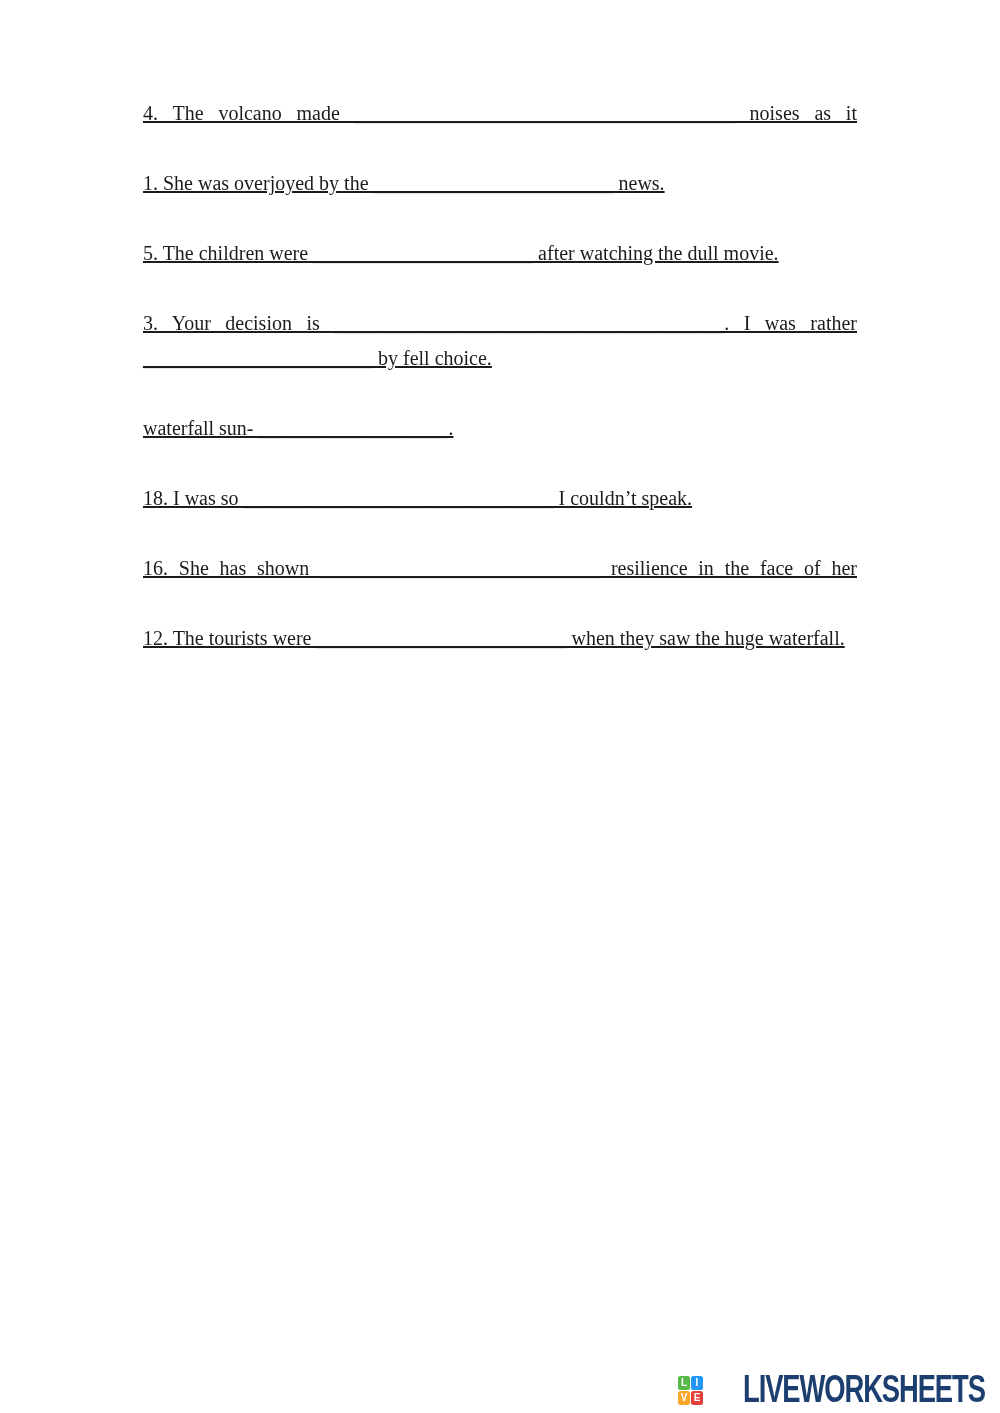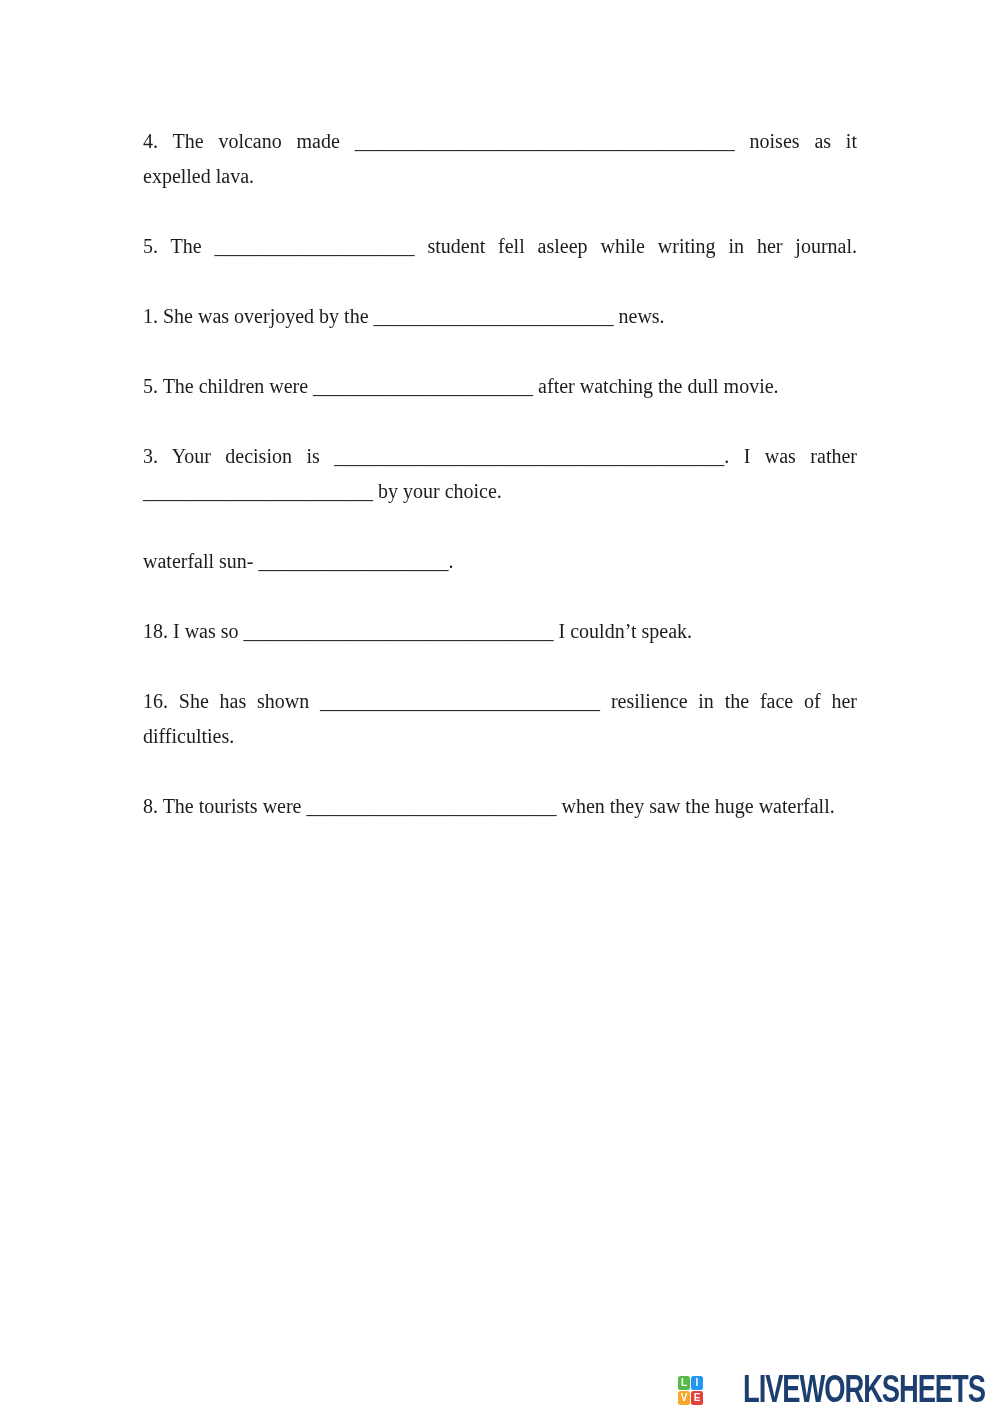--- a/index.html
+++ b/index.html
@@ -8,22 +8,23 @@
     width: 1000px;
     height: 1413px;
     background: #ffffff;
     font-family: "Liberation Serif", serif;
     color: #1c1c1c;
     overflow: hidden;
   }
   .content {
     position: absolute;
     left: 143px;
-    top: 124px;
+    top: 96px;
     width: 714px;
+    text-decoration: underline;
   }
   .item {
     margin: 0 0 35px 0;
     font-size: 20px;
     line-height: 35px;
   }
   .line {
     display: block;
     white-space: nowrap;
   }
@@ -66,55 +67,50 @@
 </style>
 </head>
 <body>
 
 <div class="page">
 
   <main class="content">
 
     <p class="item">
       <span class="line justify">4. The volcano made ______________________________________ noises as it</span>
-      <span class="line">expelled lava.</span>
     </p>
 
-    <p class="item">
-      <span class="line justify">5. The ____________________ student fell asleep while writing in her journal.</span>
-    </p>
 
     <p class="item">
       <span class="line">1. She was overjoyed by the ________________________ news.</span>
     </p>
 
     <p class="item">
       <span class="line">5. The children were ______________________ after watching the dull movie.</span>
     </p>
 
     <p class="item">
       <span class="line justify">3. Your decision is _______________________________________. I was rather</span>
-      <span class="line">_______________________ by your choice.</span>
+      <span class="line">_______________________ by fell choice.</span>
     </p>
 
     <p class="item">
       <span class="line">waterfall sun- ___________________.</span>
     </p>
 
     <p class="item">
       <span class="line">18. I was so _______________________________ I couldn’t speak.</span>
     </p>
 
     <p class="item">
       <span class="line justify">16. She has shown ____________________________ resilience in the face of her</span>
-      <span class="line">difficulties.</span>
     </p>
 
     <p class="item">
-      <span class="line">8. The tourists were _________________________ when they saw the huge waterfall.</span>
+      <span class="line">12. The tourists were _________________________ when they saw the huge waterfall.</span>
     </p>
 
   </main>
 
   <footer>
     <div class="logo-grid">
       <span class="tile" style="background: rgb(87, 185, 71);">L</span>
       <span class="tile" style="background: rgb(33, 150, 243);">I</span>
       <span class="tile" style="background: rgb(249, 167, 43);">V</span>
       <span class="tile" style="background: rgb(228, 63, 58);">E</span>

